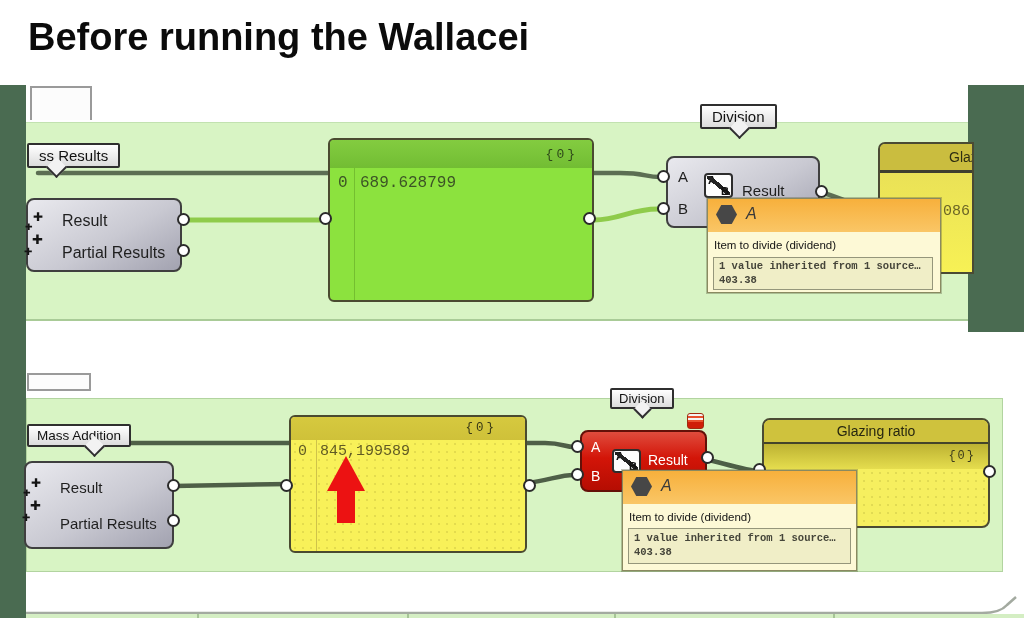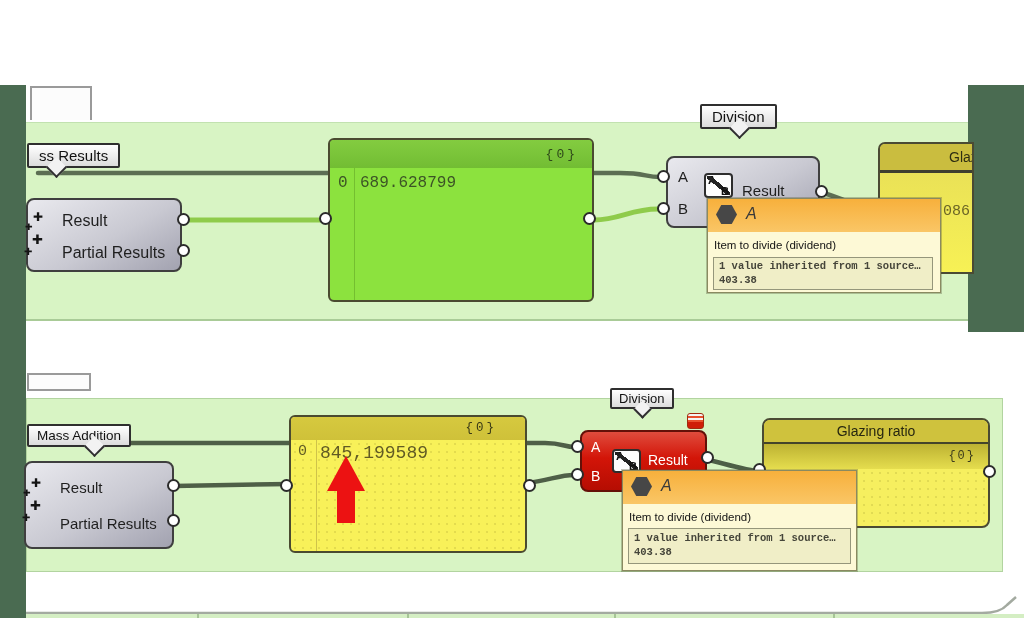--- a/index.html
+++ b/index.html
@@ -69,20 +69,21 @@
   svg{position:absolute;left:0;top:0;z-index:5;}
   #bottom-svg{z-index:1;}
   .strip-tick{position:absolute;width:2px;height:4px;background:#a6c496;z-index:1;}
   #bottom-green{position:absolute;left:26px;top:614px;width:998px;height:4px;background:#d4eec3;z-index:1;}
 </style>
 </head>
 <body>
 
 <div id="stage">
 
+  <div id="title-before" class="slide-title">Before running the Wallacei</div>
 
   <div class="rhino-strip" style="left:968px;top:85px;width:56px;height:247px;"></div>
   <div class="rhino-strip" style="left:0;top:85px;width:26px;height:533px;"></div>
 
   <div id="tab-before" class="win-tab"></div>
   <div id="tab-after" class="win-tab"></div>
 
   <div id="canvas-before" class="gh-canvas"></div>
   <div id="canvas-after" class="gh-canvas"></div>
 
@@ -193,21 +194,21 @@
     <div class="ptr" style="left:58px;"></div>
   </div>
 
   <div class="gh-panel" style="left:289px;top:415px;width:234px;height:134px;background:#f8f159;">
     <div class="hdr" style="height:23px;background:linear-gradient(#d6c93f,#cfc139);">
       <span class="badge" style="right:28px;top:4px;font-size:12.5px;color:#3a3a16;">{0}</span>
     </div>
     <div class="dots" style="position:absolute;left:0;top:23px;right:0;bottom:0;"></div>
     <div style="position:absolute;left:25px;top:23px;bottom:0;width:1px;background:#cfc34a;"></div>
     <span class="mono" style="position:absolute;left:7px;top:26px;font-size:15px;color:#615b24;">0</span>
-    <span class="mono" style="position:absolute;left:29px;top:26px;font-size:18px;color:#615b24;">845,199589</span>
+    <span class="mono" style="position:absolute;left:29px;top:26px;font-size:15px;color:#615b24;">845,199589</span>
   </div>
   <div class="port" style="left:280px;top:479px;"></div>
   <div class="port" style="left:523px;top:479px;"></div>
 
   <div id="red-arrow-head"></div>
   <div id="red-arrow-stem"></div>
 
   <div class="gh-node" style="left:580px;top:430px;width:123px;height:58px;border-color:#641008;
        background:linear-gradient(#e04c3d 0%,#d31508 45%,#b50d02 100%);color:#ffffff;z-index:12;">
     <span style="left:9px;top:7px;font-size:14px;color:#fff;">A</span>

